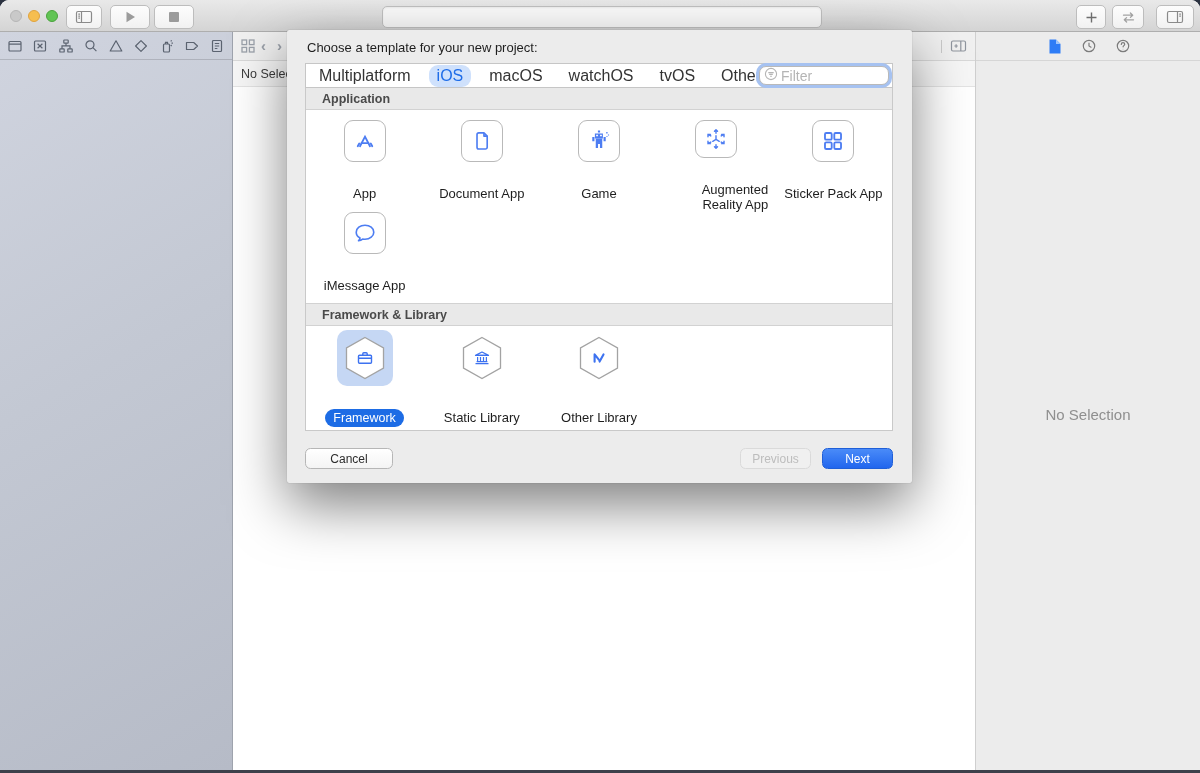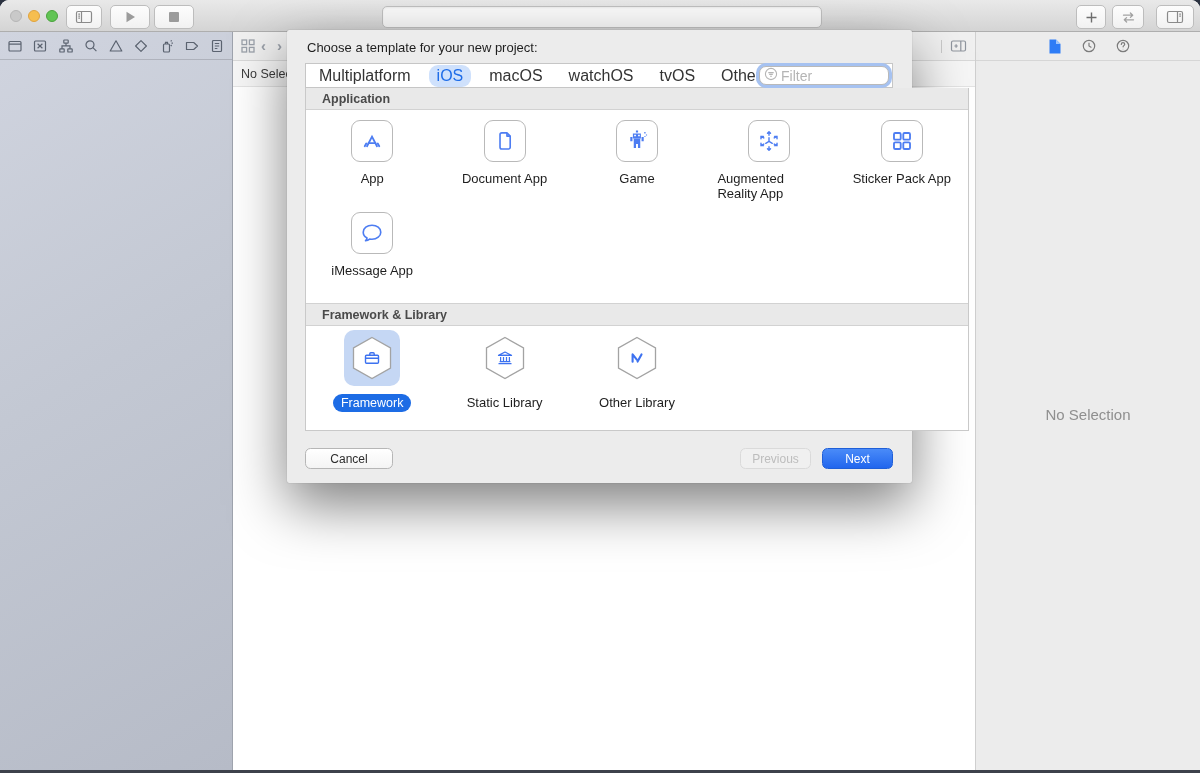--- a/index.html
+++ b/index.html
@@ -52,31 +52,31 @@
             border:1px solid #c6c6c6;box-sizing:border-box;display:flex;align-items:center;
             padding-left:13px;gap:26px;}
   .tab{font-size:16px;color:#333;cursor:default;}
   .tab.selected{background:#cfe1fc;color:#1e6ce8;border-radius:9px;padding:2px 8px;margin:0 -8px;}
   .filter-field{position:absolute;right:3px;top:2px;width:130px;height:19px;background:#fff;
                 border:1px solid #b9b9b9;border-radius:7px;box-shadow:0 0 0 3px #a6c2f1;
                 display:flex;align-items:center;padding-left:4px;box-sizing:border-box;}
   .filter-field input{border:none;outline:none;font-size:14px;width:95px;background:transparent;
                       color:#333;font-family:"Liberation Sans",sans-serif;padding:0 0 0 3px;}
   .filter-field input::placeholder{color:#b5b5b5;}
-  .dlg-table{position:absolute;left:18px;top:58px;width:664px;border:1px solid #c9c9c9;
+  .dlg-table{position:absolute;left:18px;top:58px;width:588px;border:1px solid #c9c9c9;
              border-top:none;box-sizing:border-box;}
   .sec-head{height:21px;background:#e9e9e9;border-top:1px solid #d2d2d2;border-bottom:1px solid #d2d2d2;
             display:flex;align-items:center;padding-left:16px;font-size:12.5px;font-weight:bold;color:#4a4a4a;}
   .sec-body{background:#fff;display:grid;grid-template-columns:repeat(5,1fr);align-content:start;}
   .sec-body.app{height:193px;padding-top:10px;grid-auto-rows:92px;box-sizing:border-box;}
   .sec-body.fw{height:104px;padding-top:4px;box-sizing:border-box;}
   .tpl-item{display:flex;flex-direction:column;align-items:center;}
   .tpl-box{width:42px;height:42px;border:1.5px solid #b9b9b9;border-radius:9px;background:#fff;
            display:flex;align-items:center;justify-content:center;color:#4d7df2;box-sizing:border-box;}
-  .tpl-label{margin-top:9px;font-size:13px;color:#1e1e1e;text-align:left;line-height:15px;max-width:104px;}
+  .tpl-label{margin-top:24px;font-size:13px;color:#1e1e1e;text-align:right;line-height:15px;max-width:104px;}
   .hex-wrap{width:46px;height:46px;padding:5px;border-radius:10px;display:flex;align-items:center;justify-content:center;}
   .hex-wrap.selected{background:#c5d7f4;}
   .tpl-label .pill{background:#1d6ce5;color:#fff;border-radius:9.5px;padding:2px 8px;font-size:12.5px;}
   .dlg-buttons{position:absolute;left:18px;top:418px;width:588px;display:flex;align-items:center;}
   .btn{height:21px;border-radius:5.5px;font-size:12px;display:flex;align-items:center;justify-content:center;
        box-sizing:border-box;}
   .btn.cancel{width:88px;background:linear-gradient(#fff,#f4f4f4);border:1px solid #b6b6b6;color:#2c2c2c;}
   .btn.prev{width:71px;background:#f0f0f0;border:1px solid #dadada;color:#bdbdbd;margin-left:auto;}
   .btn.next{width:71px;background:linear-gradient(#4a8bf8,#2166ee);border:1px solid #1f5fd8;color:#fff;margin-left:11px;}
 </style>

